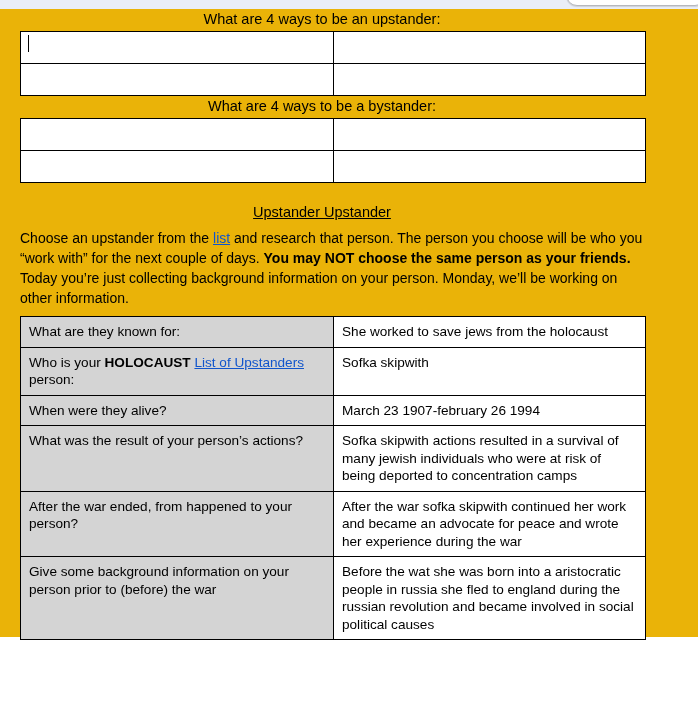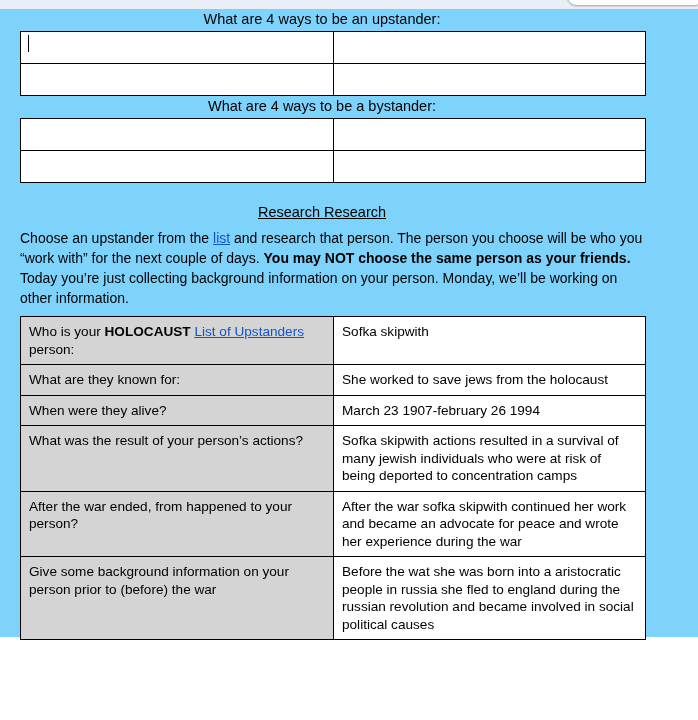--- a/index.html
+++ b/index.html
@@ -33,21 +33,21 @@
     border-radius: 11px;
     box-shadow: 0 1px 1px rgba(0,0,0,0.12);
   }
 
   
   #doc {
     position: absolute;
     top: 9px; left: 0;
     width: 698px;
     height: 628px;
-    background: #7dd3fc;
+    background: #eab308;
   }
 
   .page-inner {
     padding: 0;
   }
 
   .section-heading {
     text-align: center;
     font-size: 14.5px;
     line-height: 19px;
@@ -172,38 +172,38 @@
       </tr>
       <tr>
         <td class="col-a"></td>
         <td class="col-b"></td>
       </tr>
     </tbody>
       </table>
 
     <div style="height:16px"></div>
 
-    <div class="doc-title">Research Research</div>
+    <div class="doc-title">Upstander Upstander</div>
 
     <p class="intro-para"><span>Choose an upstander from the </span><a class="doc-link">list</a><span> and research that person. The person you choose will be who you “work with” for the next couple of days. </span><b>You may NOT choose the same person as your friends.</b><span> Today you’re just collecting background information on your person. Monday, we’ll be working on other information.</span></p>
 
     <table class="research-table">
       <tbody>
 
         <tr>
+          <td class="q-cell">What are they known for:</td>
+          <td class="a-cell">She worked to save jews from the holocaust</td>
+        </tr>
+
+        <tr>
           <td class="q-cell"><span>Who is your </span><b>HOLOCAUST</b><span> </span><a class="doc-link">List of Upstanders</a><span> person:</span></td>
           <td class="a-cell">Sofka skipwith</td>
         </tr>
 
         <tr>
-          <td class="q-cell">What are they known for:</td>
-          <td class="a-cell">She worked to save jews from the holocaust</td>
-        </tr>
-
-        <tr>
           <td class="q-cell">When were they alive?</td>
           <td class="a-cell">March 23 1907-february 26 1994</td>
         </tr>
 
         <tr>
           <td class="q-cell">What was the result of your person’s actions?</td>
           <td class="a-cell">Sofka skipwith actions resulted in a survival of many jewish individuals who were at risk of being deported to concentration camps</td>
         </tr>
 
         <tr>

